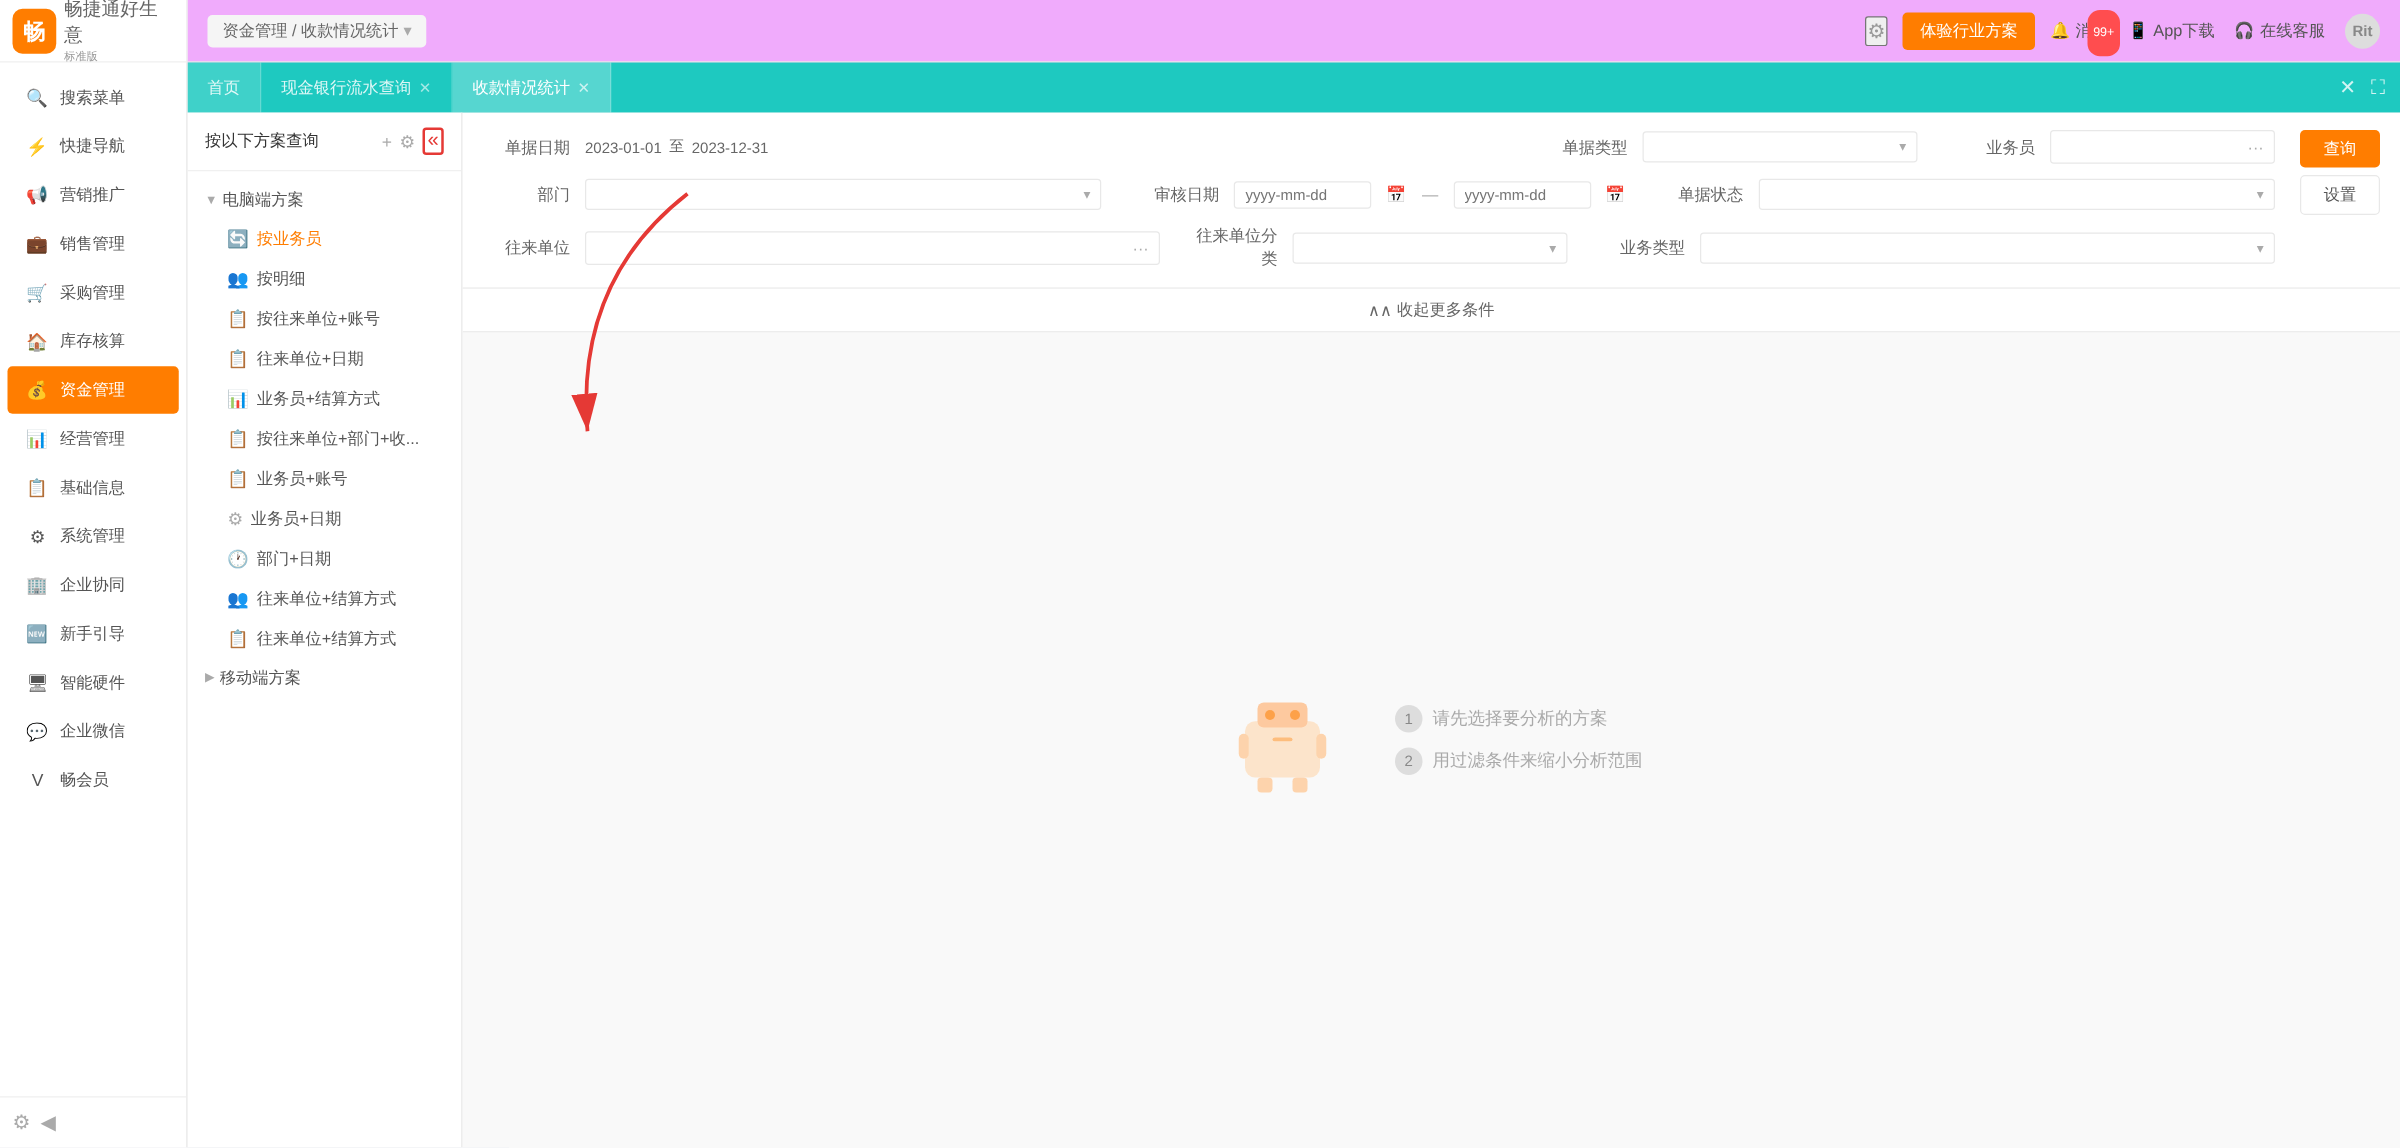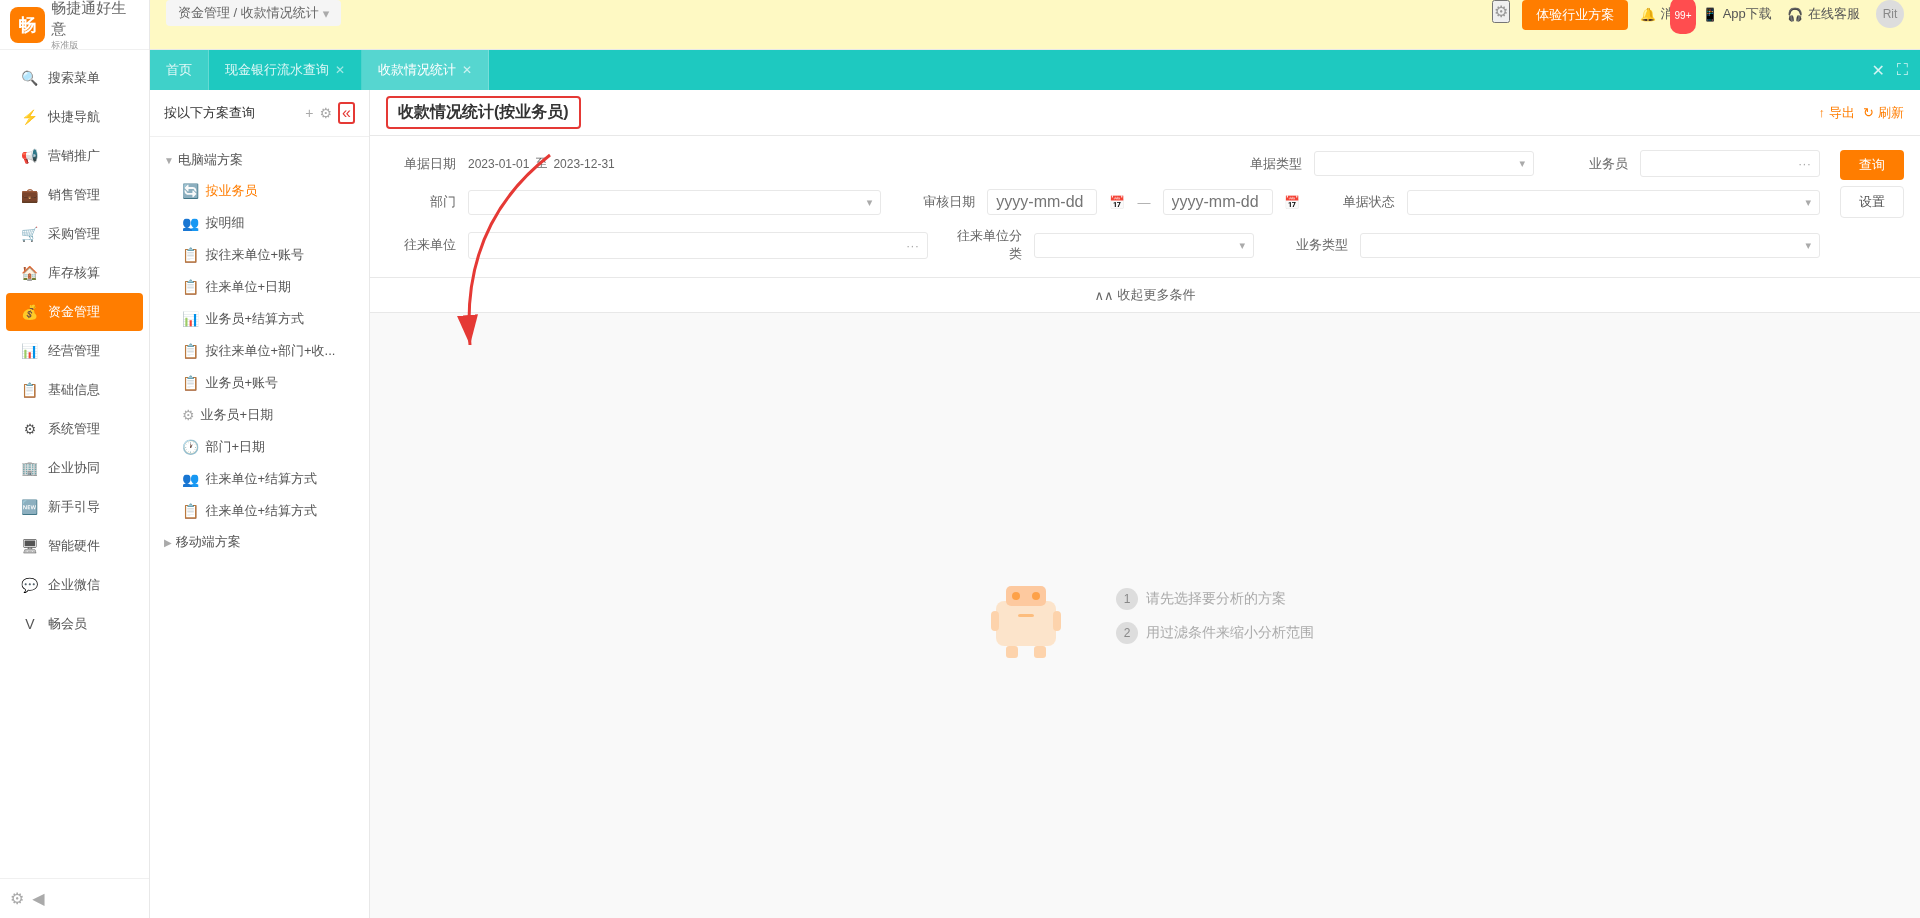--- a/index.html
+++ b/index.html
@@ -60,23 +60,23 @@
       align-items: center;
     }
     .sidebar-bottom-icon { color: #aaa; font-size: 16px; cursor: pointer; }
 
     
     .main { flex: 1; display: flex; flex-direction: column; overflow: hidden; }
 
     
     .top-header {
       height: 50px;
-      background: #fef9c3;
-      display: flex;
-      align-items: flex-start;
+      background: #f0abfc;
+      display: flex;
+      align-items: center;
       padding: 0 16px;
       border-bottom: 1px solid #e8e8e8;
       gap: 12px;
     }
     .breadcrumb-area { display: flex; align-items: center; gap: 8px; flex: 1; }
     .breadcrumb-box {
       background: #f5f5f5;
       border-radius: 4px;
       padding: 4px 12px;
       font-size: 13px;
@@ -230,21 +230,21 @@
       cursor: pointer;
       font-size: 12px;
       color: #555;
     }
     .dq-btn.active { background: #ff7d00; color: white; border-color: #ff7d00; }
     .date-range { display: flex; align-items: center; gap: 6px; color: #666; font-size: 12px; }
     .date-input {
       border: 1px solid #e8e8e8;
       border-radius: 3px;
       padding: 3px 8px;
-      font-size: 16px;
+      font-size: 12px;
       color: #0f766e;
       width: 100px;
     }
 
     
     .filter-select {
       width: 100%;
       border: 1px solid #e8e8e8;
       border-radius: 3px;
       padding: 5px 8px;
@@ -455,21 +455,21 @@
         <span class="badge">99+</span>
       </div>
       <div class="notif-item">
         <span>📱</span>
         <span>App下载</span>
       </div>
       <div class="notif-item">
         <span>🎧</span>
         <span>在线客服</span>
       </div>
-      <div class="user-avatar" style="display:flex;align-items:center;justify-content:center;font-size:12px;color:#888;">
+      <div class="user-avatar" style="display:flex;align-items:center;justify-content:center;font-size:12px;color:#888;font-weight:bold;">
         <span>Rit</span>
       </div>
     </div>
   </div>
 
   <div class="tab-bar">
     <div class="tab-item home">
       <span>首页</span>
     </div>
     <div class="tab-item">
@@ -546,35 +546,20 @@
         </div>
         <div class="tree-group-header">
           <span class="triangle">▶</span>
           <span>移动端方案</span>
         </div>
       </div>
     </div>
 
     <div class="right-panel">
 
-      <div class="page-title-row">
-        <div style="border:2px solid #e53935;border-radius:4px;padding:4px 10px;display:inline-block;">
-          <span class="page-title-text">收款情况统计(按业务员)</span>
-        </div>
-        <div class="page-title-actions">
-          <button class="export-btn">
-            <span>↑</span>
-            <span>导出</span>
-          </button>
-          <button class="refresh-btn">
-            <span>↻</span>
-            <span>刷新</span>
-          </button>
-        </div>
-      </div>
 
       <div class="filter-area">
 
         <div style="display:flex;align-items:flex-start;gap:12px;">
           <div style="flex:1;">
 
             <div class="filter-row">
               <span class="filter-label">单据日期</span>
               <div class="date-range">
                 <span>2023-01-01</span>

